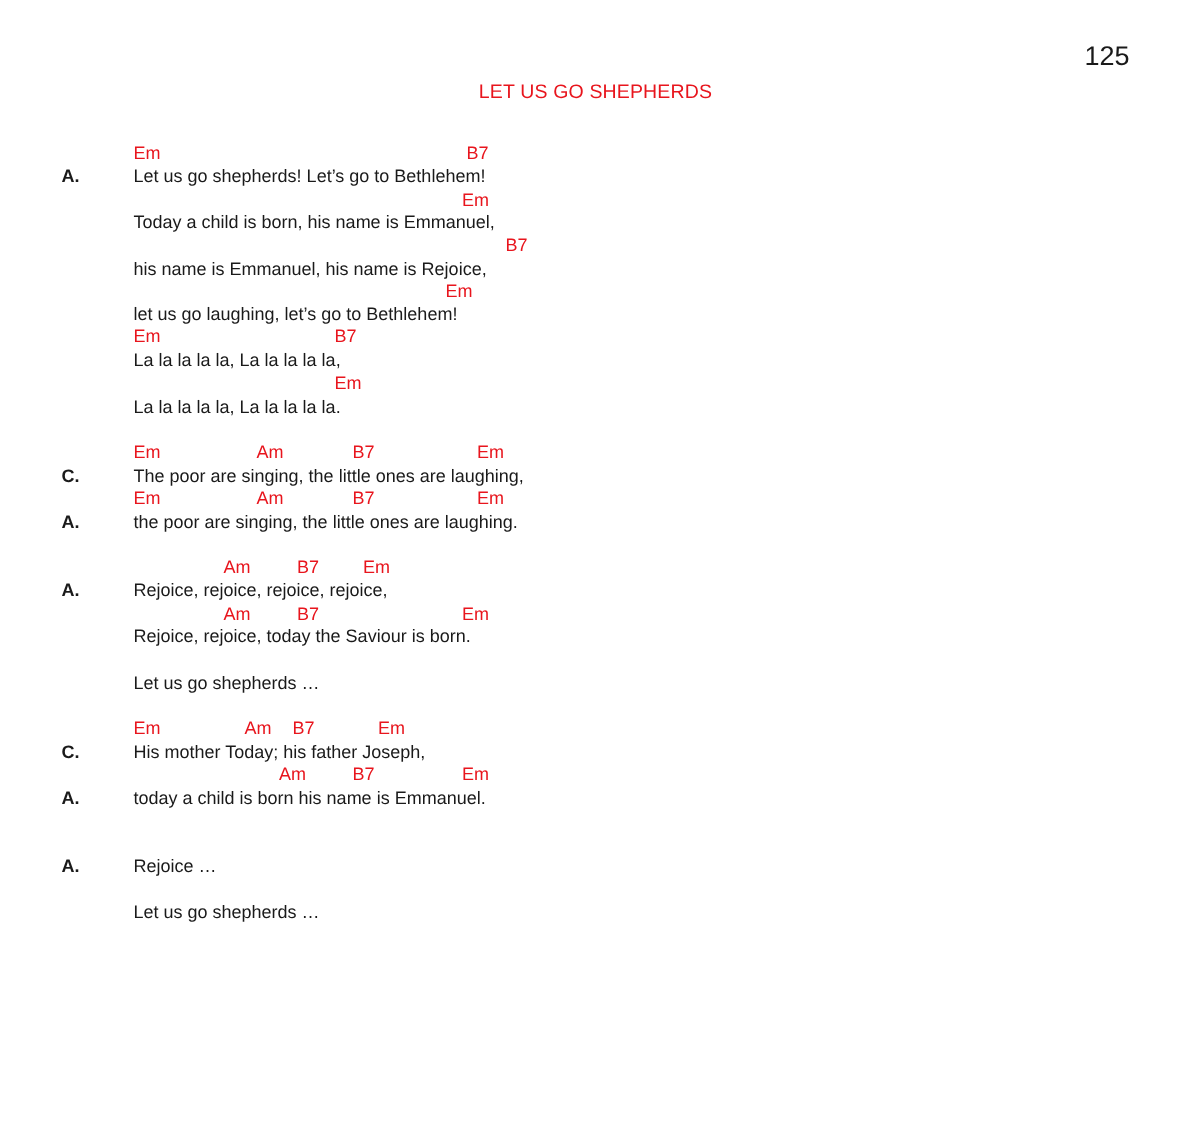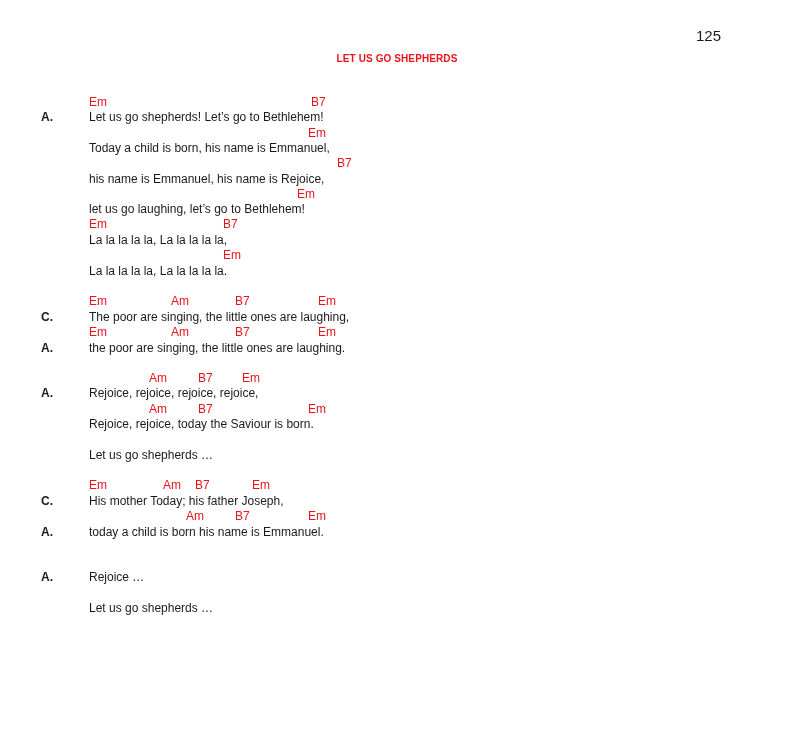--- a/index.html
+++ b/index.html
@@ -1,20 +1,20 @@
 <!DOCTYPE html>
 <html><head>
   <meta charset="utf-8">
   <style>
     html, body { margin: 0; padding: 0; background: #ffffff; }
     body { width: 794px; height: 756px; position: relative; overflow: hidden;
            font-family: "Liberation Sans", sans-serif; color: #1a1a1a; }
-    .page-number { position: absolute; top: 27px; left: 696px; font-size: 15px; color: #1a1a1a; }
+    .page-number { position: absolute; top: 27px; left: 723px; font-size: 18px; color: #1a1a1a; }
     .title { position: absolute; top: 53px; left: 0; width: 794px; text-align: center;
-             font-size: 10px; font-weight: bold; color: #e8151d; letter-spacing: 0.1px; }
+             font-size: 13px; font-weight: normal; color: #e8151d; letter-spacing: 0.1px; }
     .line { position: absolute; left: 0; height: 14px; font-size: 12px; line-height: 14px; white-space: pre; }
     .label { position: absolute; left: 41px; font-weight: bold; font-size: 12px; }
     .lyric { position: absolute; left: 89px; text-align: right; }
     .chord { position: absolute; color: #e8151d; font-size: 12px; line-height: 14px; }
   </style>
 </head>
 <body>
 
 <div>
   <div class="page-number">125</div>

